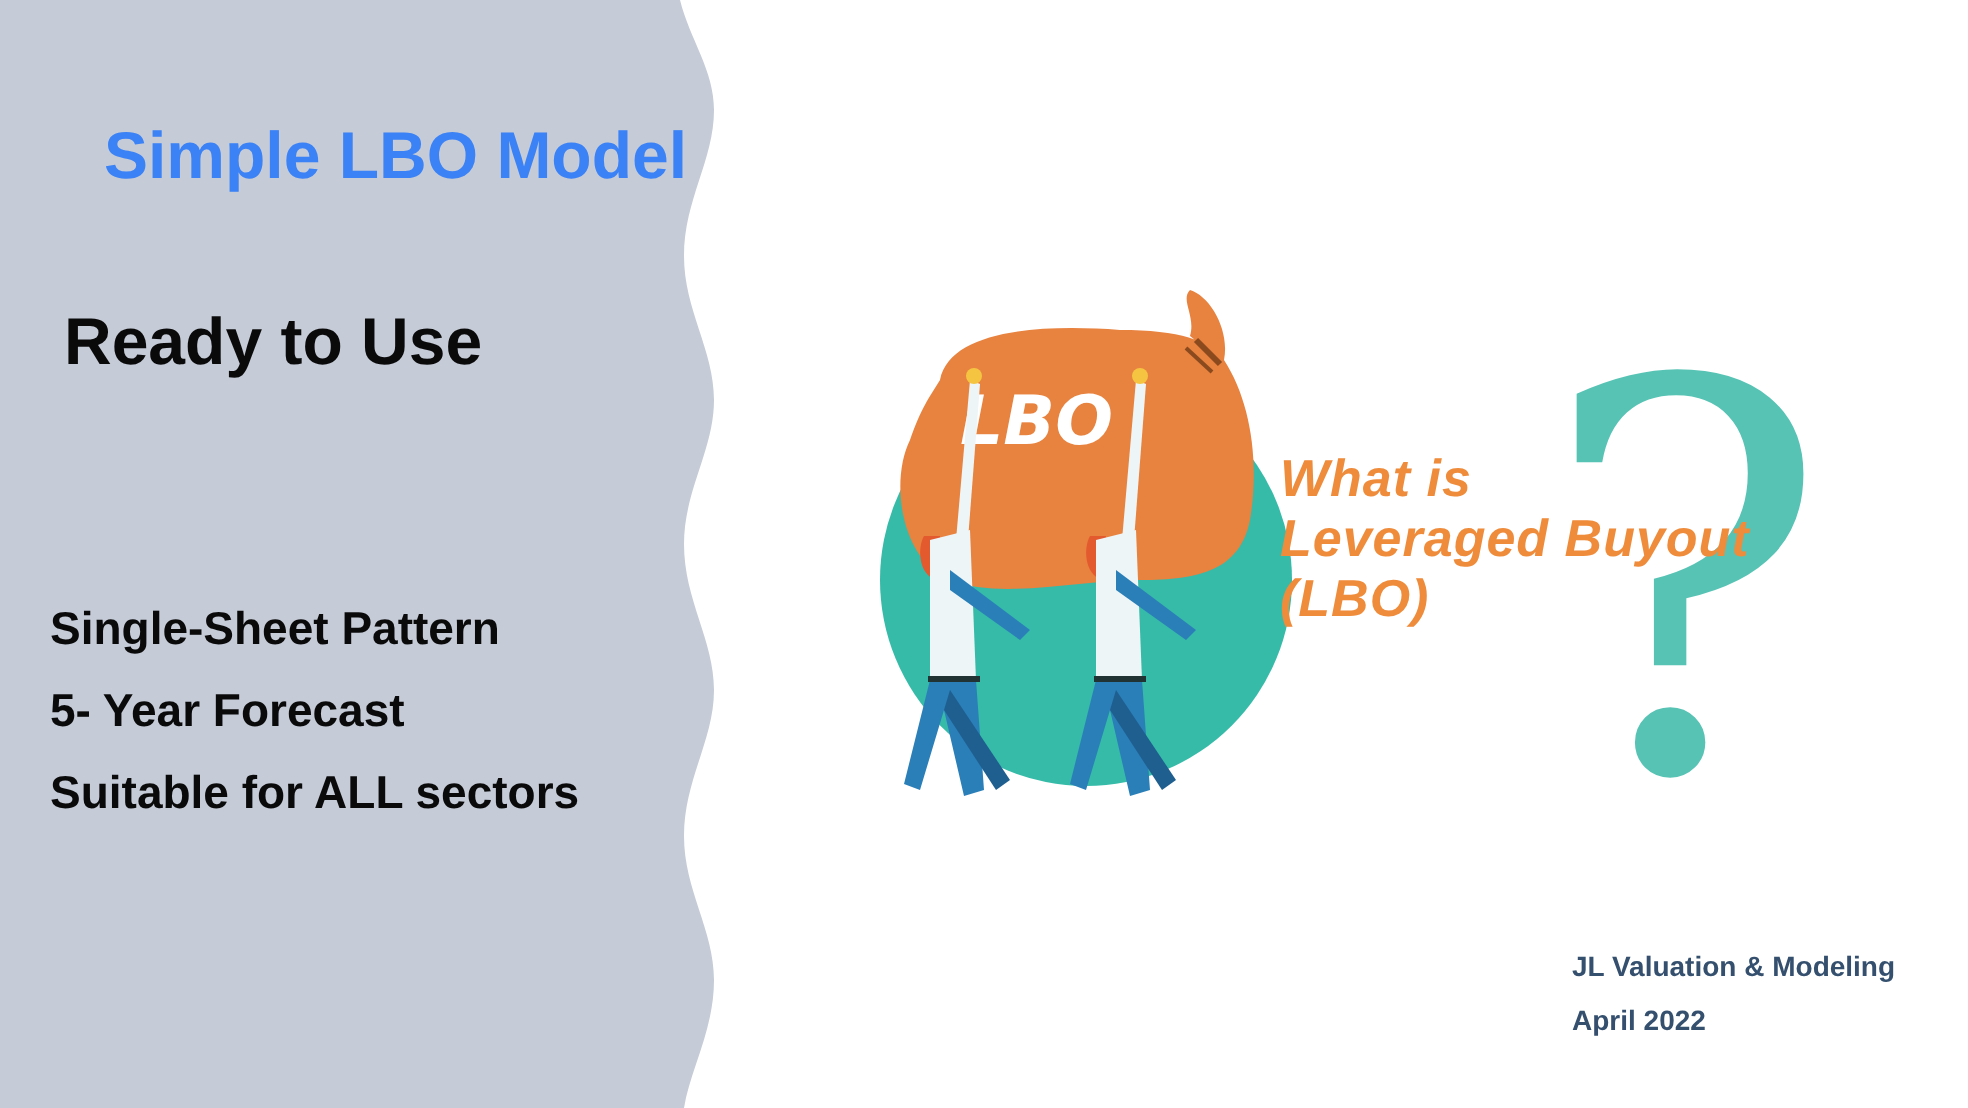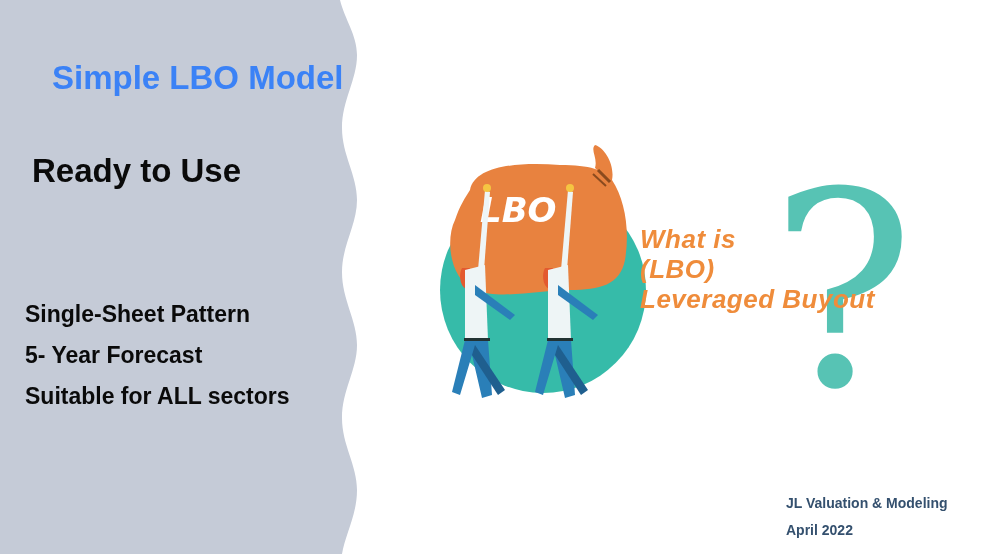--- a/index.html
+++ b/index.html
@@ -6,21 +6,21 @@
   body { width: 984px; height: 554px; position: relative; overflow: hidden; background: #ffffff; font-family: "Liberation Sans", sans-serif; }
   .left-panel { position: absolute; left: 0; top: 0; width: 984px; height: 554px; }
   .left-panel svg { position: absolute; left: 0; top: 0; }
   .title { position: absolute; left: 32px; top: 58px; font-size: 33px; font-weight: bold; color: #3b82f6; line-height: 40px; white-space: nowrap; margin-left: 20px; }
   .sub { position: absolute; left: 32px; top: 150px; font-size: 33px; font-weight: bold; color: #0a0a0a; line-height: 42px; }
   .feat { position: absolute; left: 25px; top: 294px; font-size: 23px; font-weight: bold; color: #0a0a0a; line-height: 41px; }
   .feat div, .sub div { white-space: nowrap; }
   .illus { position: absolute; left: 430px; top: 140px; }
   .what { position: absolute; left: 640px; top: 224px; color: #ef8c3b; font-family: Liberation Sans, sans-serif; font-style: italic; font-weight: bold; font-size: 26px; line-height: 30px; letter-spacing: 0.5px; }
   .what div { white-space: nowrap; }
-  .footer { position: absolute; left: 786px; top: 490px; color: #34506e; font-weight: bold; font-size: 14px; line-height: 27px; }
+  .footer { position: absolute; left: 786px; top: 470px; color: #34506e; font-weight: bold; font-size: 14px; line-height: 27px; }
   .footer div { white-space: nowrap; }
 </style>
 </head>
 <body>
 
 <div class="left-panel">
   <svg width="984" height="554">
     <path d="M0,0 L340,0 C345,20 357,35 357,55 C357,80 342,100 342,128 C342,155 357,175 357,200 C357,225 342,245 342,272 C342,300 357,320 357,345 C357,370 342,390 342,418 C342,445 357,465 357,490 C357,515 345,535 342,554 L0,554 Z" fill="#c5cbd7"></path>
   </svg>
 </div>
@@ -66,20 +66,20 @@
     <path d="M128,205 L158,250 L151,255 L125,215 Z" fill="#1f5f8f"></path>
     <rect x="117" y="198" width="26" height="3" fill="#233"></rect>
     <circle cx="140" cy="48" r="4" fill="#f5c542"></circle>
   </g>
 
   <text x="340" y="245" font-family="DejaVu Serif, serif" font-size="270" fill="#57c3b4">?</text>
 </svg>
 
 <div class="what">
   <div>What is</div>
+  <div>Leveraged Buyout</div>
   <div>(LBO)</div>
-  <div>Leveraged Buyout</div>
 </div>
 
 <div class="footer">
   <div>JL Valuation &amp; Modeling</div>
   <div>April 2022</div>
 </div>
 
 </body></html>

